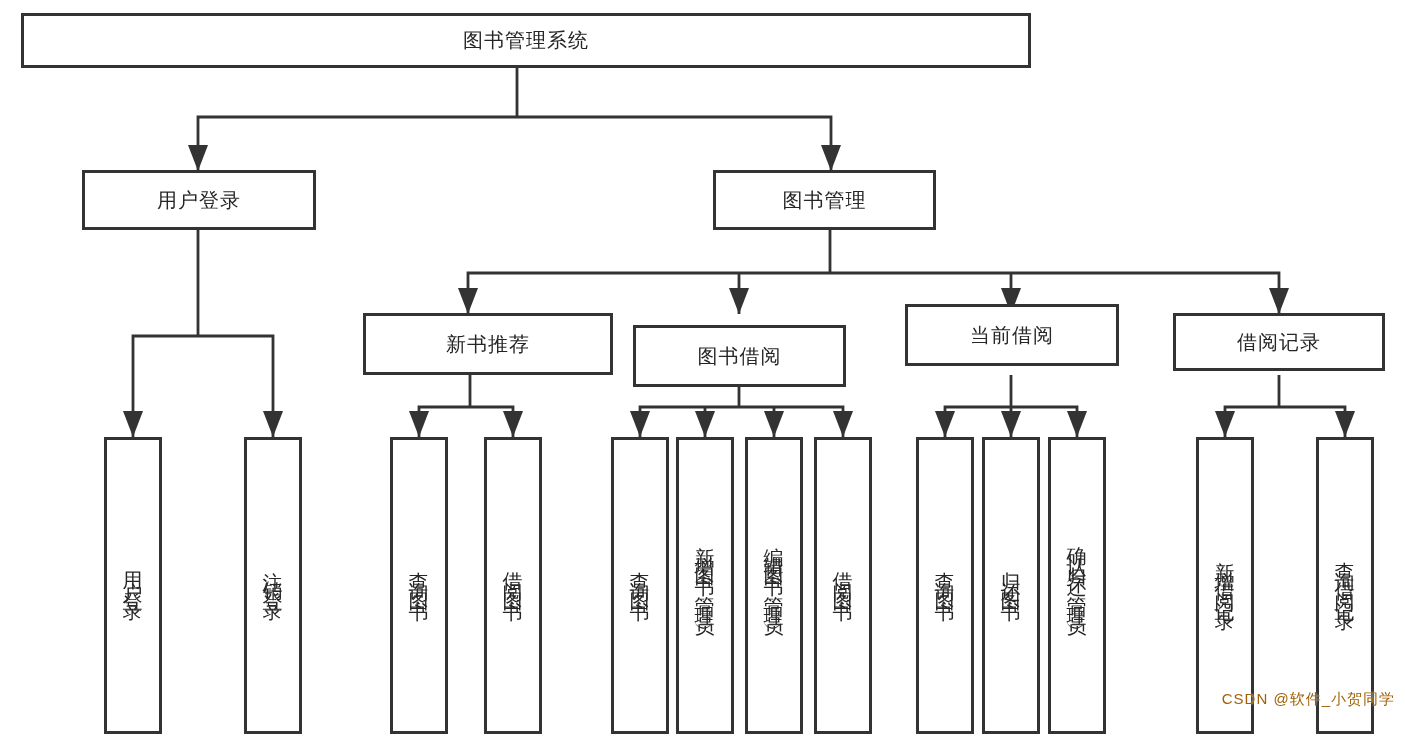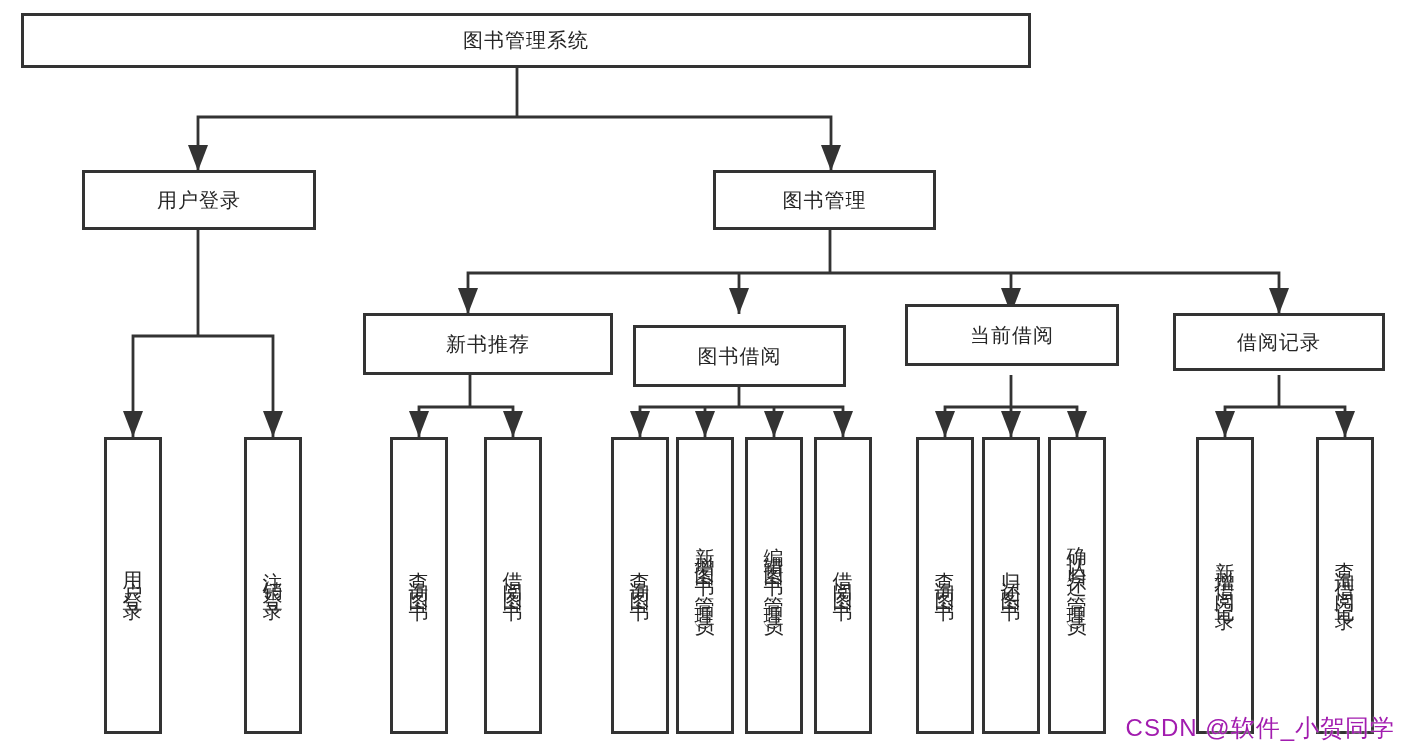--- a/index.html
+++ b/index.html
@@ -48,23 +48,23 @@
   .n-records{left:1173px;top:313px;width:212px;height:58px;}
   .leaf{top:437px;width:58px;height:297px;}
   .l1{left:104px;}  .l2{left:244px;}
   .l3{left:390px;}  .l4{left:484px;}
   .l5{left:611px;}  .l6{left:676px;}
   .l7{left:745px;}  .l8{left:814px;}
   .l9{left:916px;}  .l10{left:982px;} .l11{left:1048px;}
   .l12{left:1196px;}.l13{left:1316px;}
   .watermark{
     position:absolute;
-    right:10px;top:712px;
-    font-size:24px;
-    color:#a21caf;
+    right:10px;top:690px;
+    font-size:15px;
+    color:#a16207;
     letter-spacing:1px;
     z-index:5;
     text-shadow:0 0 2px #ffffff;
     white-space:nowrap;
   }
 </style>
 </head>
 <body>
 
 <div class="canvas">

